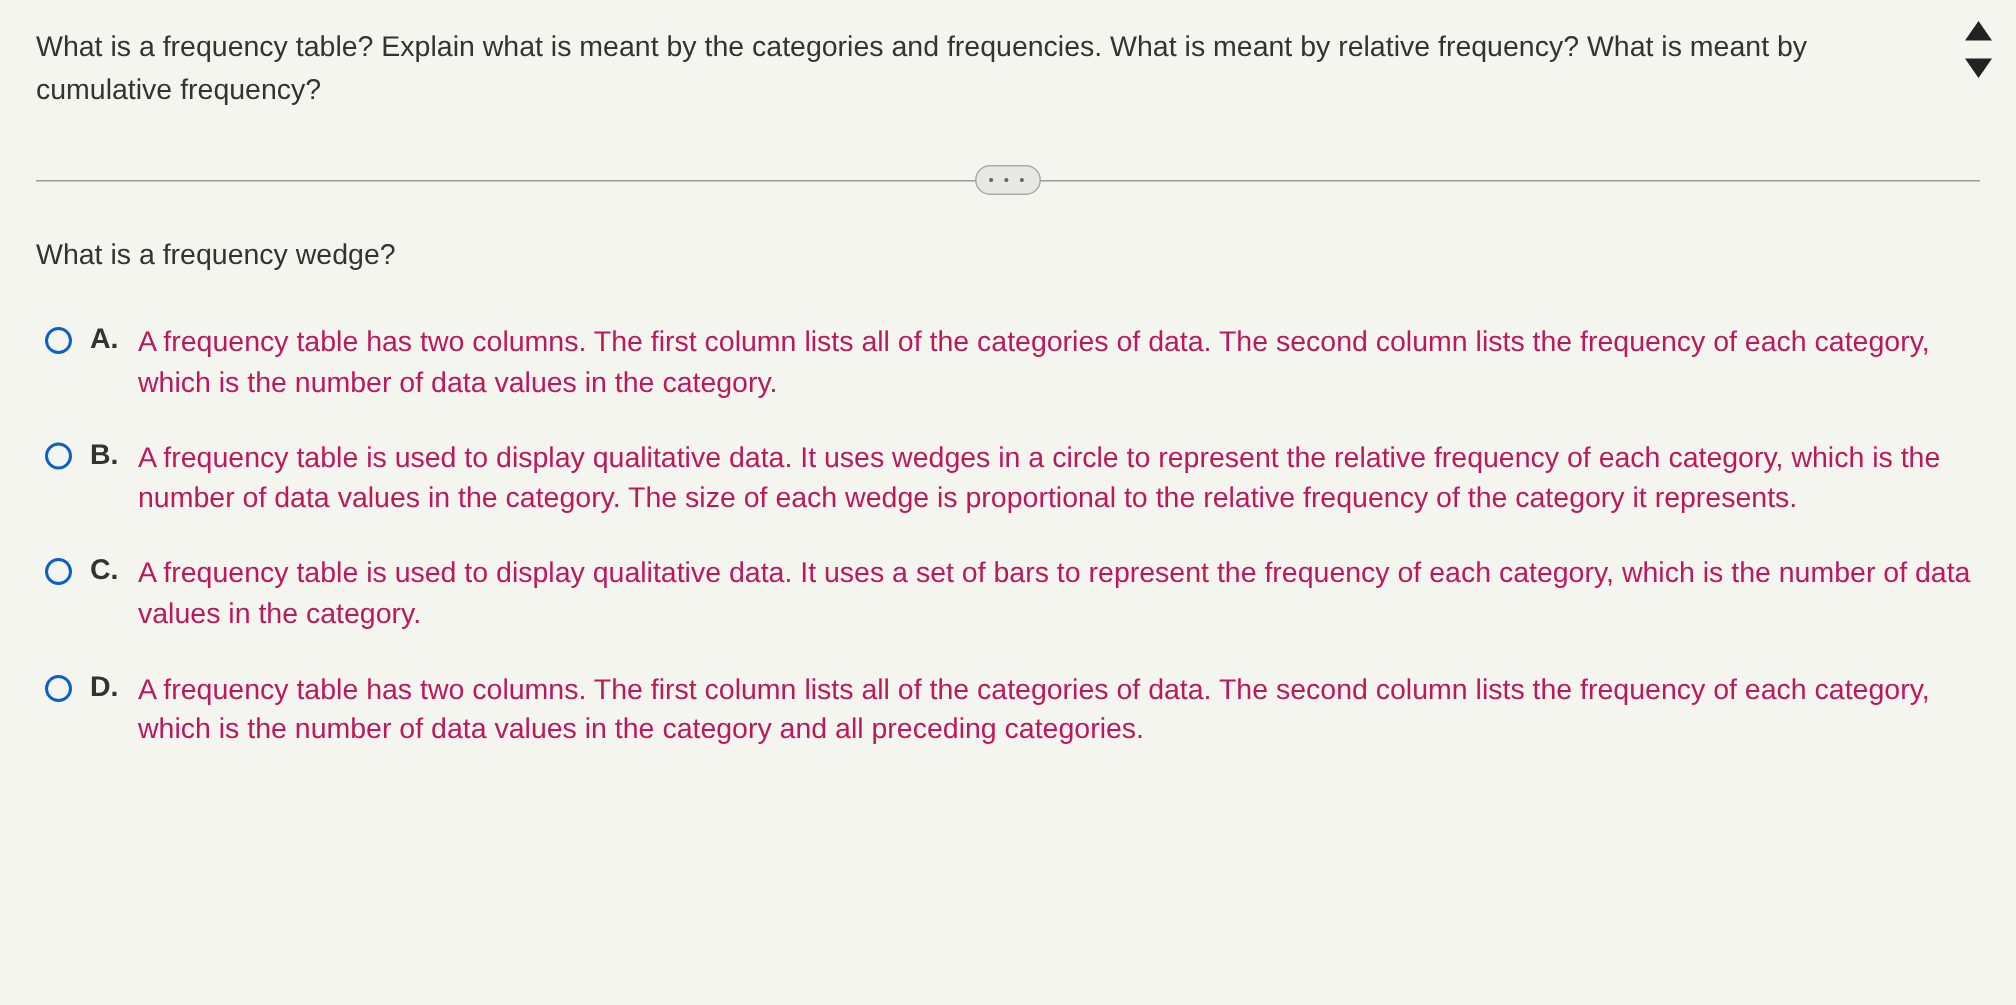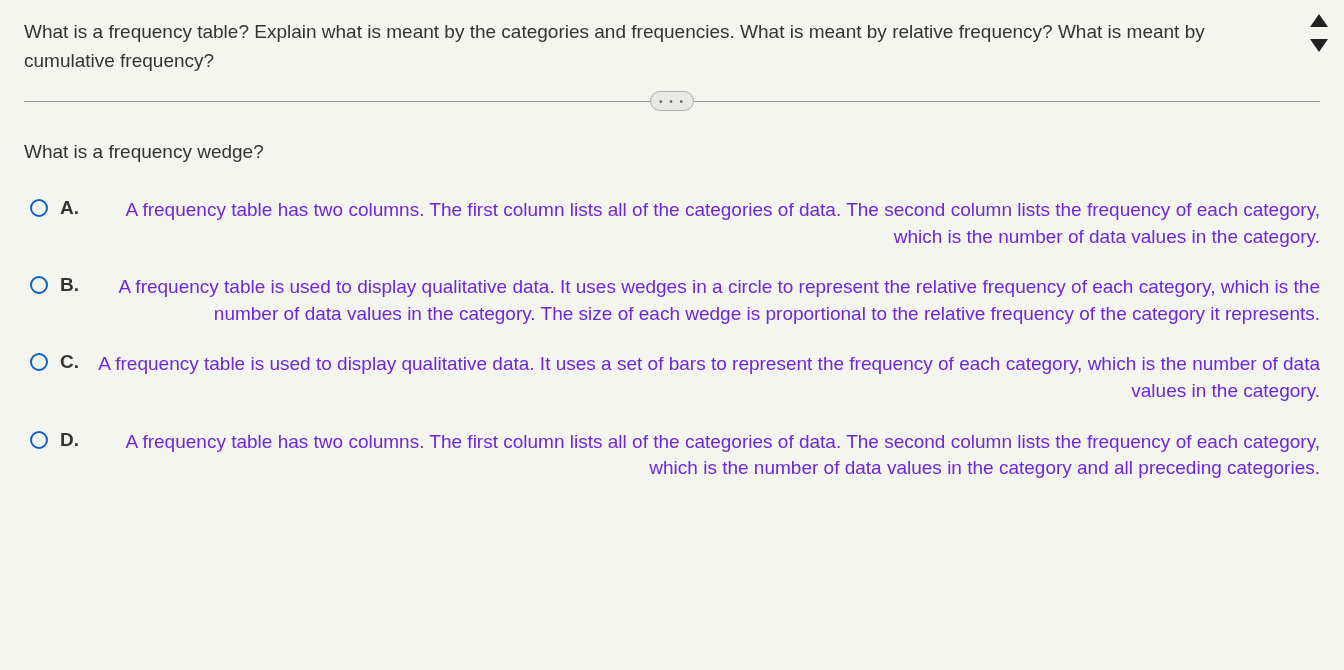--- a/index.html
+++ b/index.html
@@ -14,21 +14,21 @@
       height: 670px;
       position: relative;
       padding: 18px 24px;
       color: #333;
     }
     .question-header {
       font-size: 19px;
       color: #333;
       line-height: 1.5;
       padding-right: 60px;
-      margin-bottom: 16px;
+      margin-bottom: 35px;
     }
     .divider-row {
       position: relative;
       height: 20px;
       margin-bottom: 30px;
     }
     .divider-line {
       border: none;
       border-top: 1px solid #999;
       position: absolute;
@@ -80,24 +80,23 @@
     }
     .option-letter {
       font-weight: bold;
       font-size: 19px;
       color: #333;
       width: 26px;
       flex-shrink: 0;
     }
     .option-text {
       font-size: 19px;
-      color: #6d28d9;
+      color: #be185d;
       line-height: 1.4;
       padding-left: 6px;
-      text-align: right;
     }
     .nav-arrows {
       position: absolute;
       top: 14px;
       right: 16px;
       display: flex;
       flex-direction: column;
       gap: 12px;
     }
     .arrow-btn {

